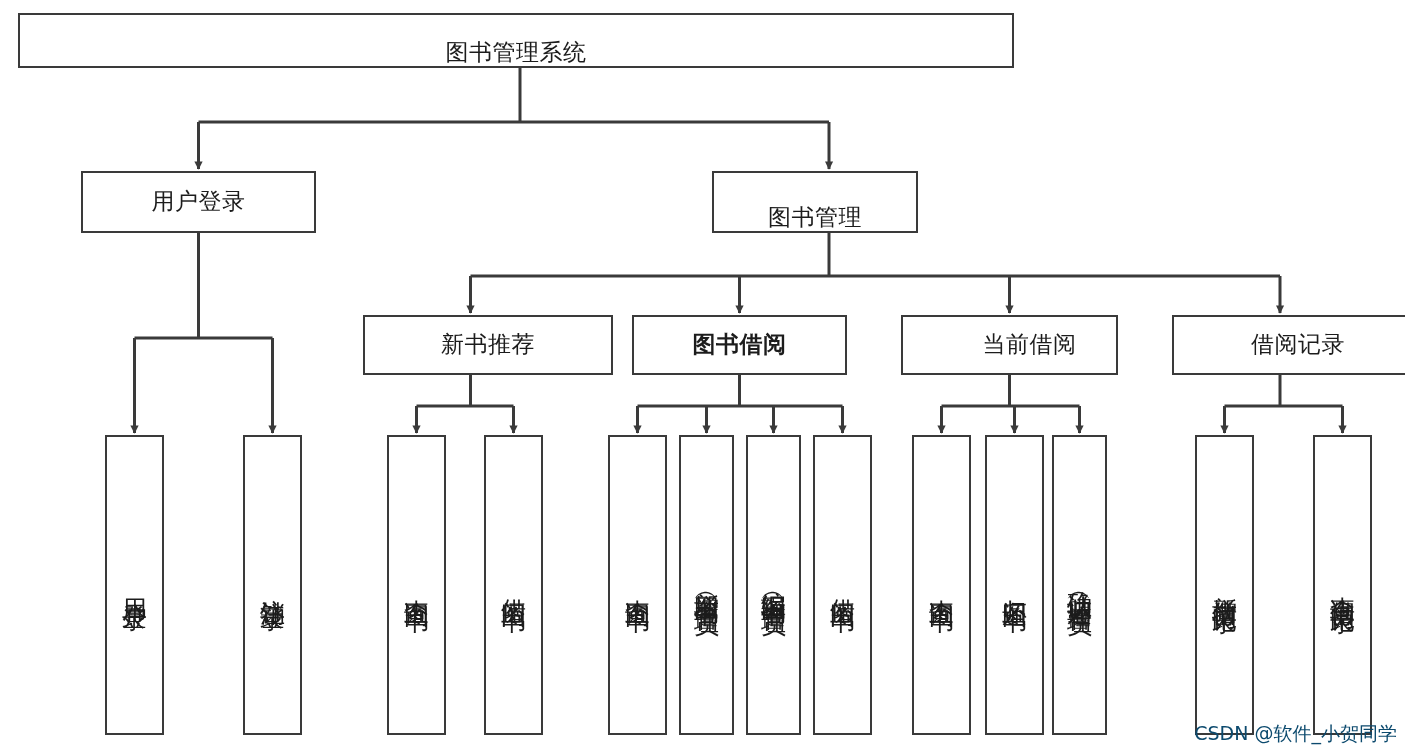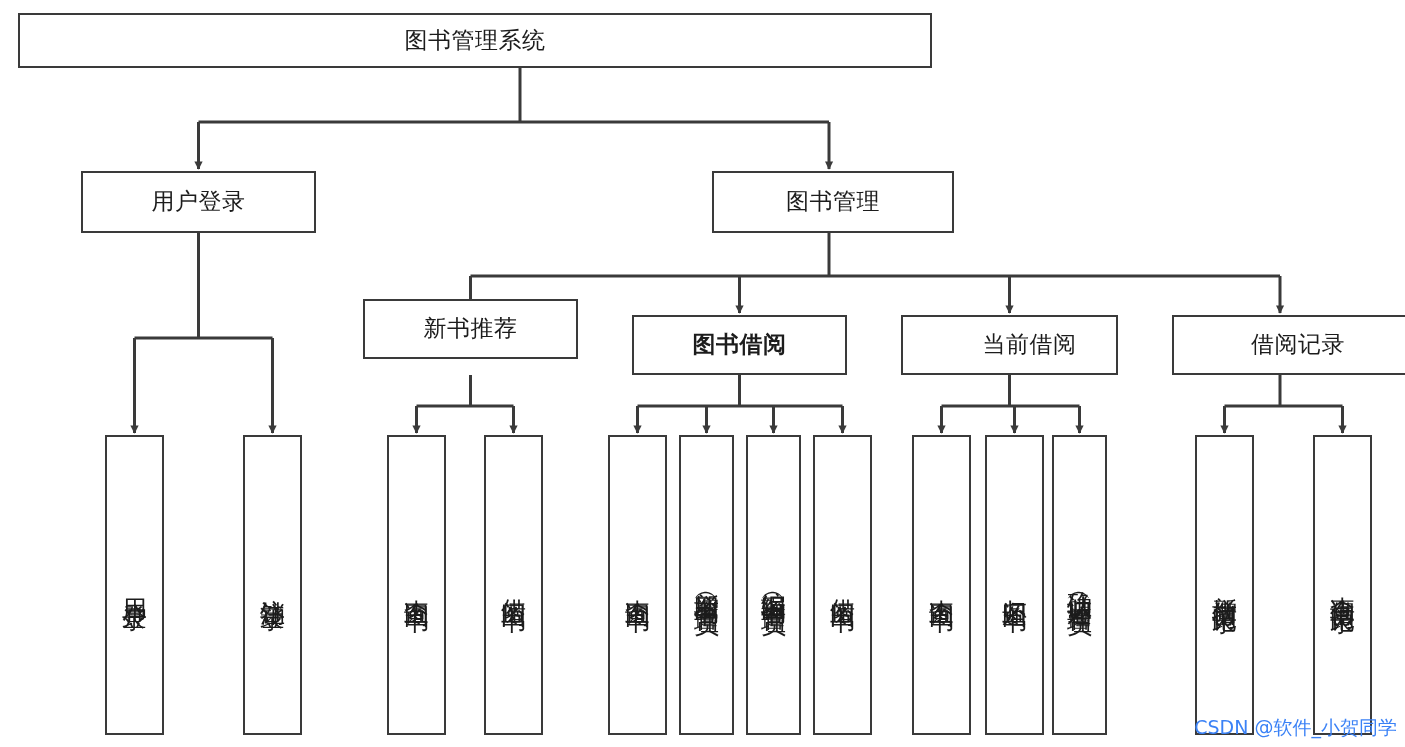--- a/index.html
+++ b/index.html
@@ -53,23 +53,23 @@
     writing-mode: vertical-rl;
     text-orientation: upright;
     font-size: 25px;
     letter-spacing: 3px;
     line-height: 1;
     white-space: nowrap;
   }
   #watermark {
     position: absolute;
     right: 8px;
-    bottom: 6px;
+    bottom: 0;
     font-size: 19px;
-    color: #3b82f6;
+    color: #0c4a6e;
     z-index: 6;
     white-space: nowrap;
     font-family: "DejaVu Sans", "Liberation Sans", sans-serif;
   }
 </style>
 </head>
 <body>
 
 <div id="diagram-root">
 
@@ -110,30 +110,30 @@
         <path d="M1014.5,406 L1014.5,433" marker-end="url(#arrowhead)"></path>
         <path d="M1079.5,406 L1079.5,433" marker-end="url(#arrowhead)"></path>
         <path d="M1280,375 L1280,406"></path>
         <path d="M1224.5,406 L1342.5,406"></path>
         <path d="M1224.5,406 L1224.5,433" marker-end="url(#arrowhead)"></path>
         <path d="M1342.5,406 L1342.5,433" marker-end="url(#arrowhead)"></path>
       </g>
   </svg>
 
   <div id="node-layer">
-      <div class="node node-h" style="left: 18px; top: 13px; width: 914px; height: 55px;">
+      <div class="node node-h" style="left: 18px; top: 13px; width: 996px; height: 55px; align-items: flex-end;">
         <span class="label">图书管理系统</span>
       </div>
       <div class="node node-h" style="left: 81px; top: 171px; width: 235px; height: 62px;">
         <span class="label">用户登录</span>
       </div>
-      <div class="node node-h" style="left: 712px; top: 171px; width: 242px; height: 62px;">
+      <div class="node node-h" style="left: 712px; top: 171px; width: 206px; height: 62px; align-items: flex-end;">
         <span class="label">图书管理</span>
       </div>
-      <div class="node node-h" style="left: 363px; top: 299px; width: 215px; height: 60px;">
+      <div class="node node-h" style="left: 363px; top: 315px; width: 250px; height: 60px;">
         <span class="label">新书推荐</span>
       </div>
       <div class="node node-h" style="left: 632px; top: 315px; width: 215px; height: 60px; font-weight: bold;">
         <span class="label">图书借阅</span>
       </div>
       <div class="node node-h" style="left: 901px; top: 315px; width: 217px; height: 60px; padding-left: 40px;">
         <span class="label">当前借阅</span>
       </div>
       <div class="node node-h" style="left: 1172px; top: 315px; width: 252px; height: 60px;">
         <span class="label">借阅记录</span>

